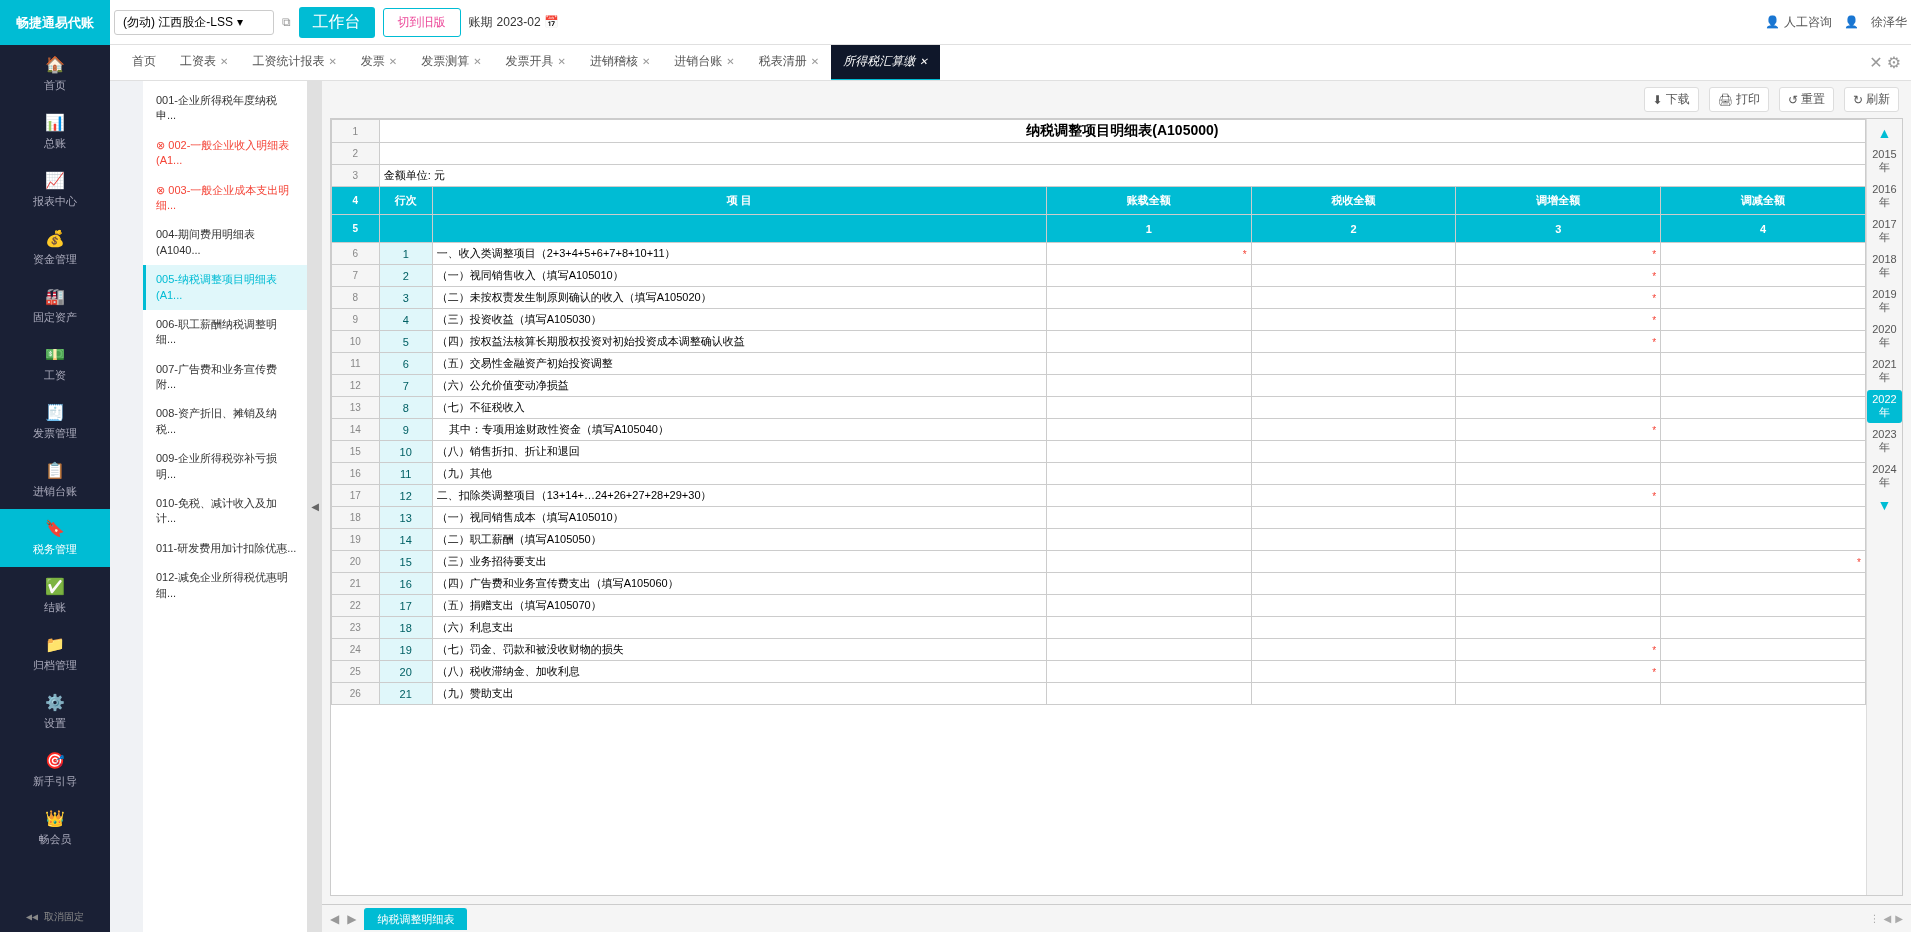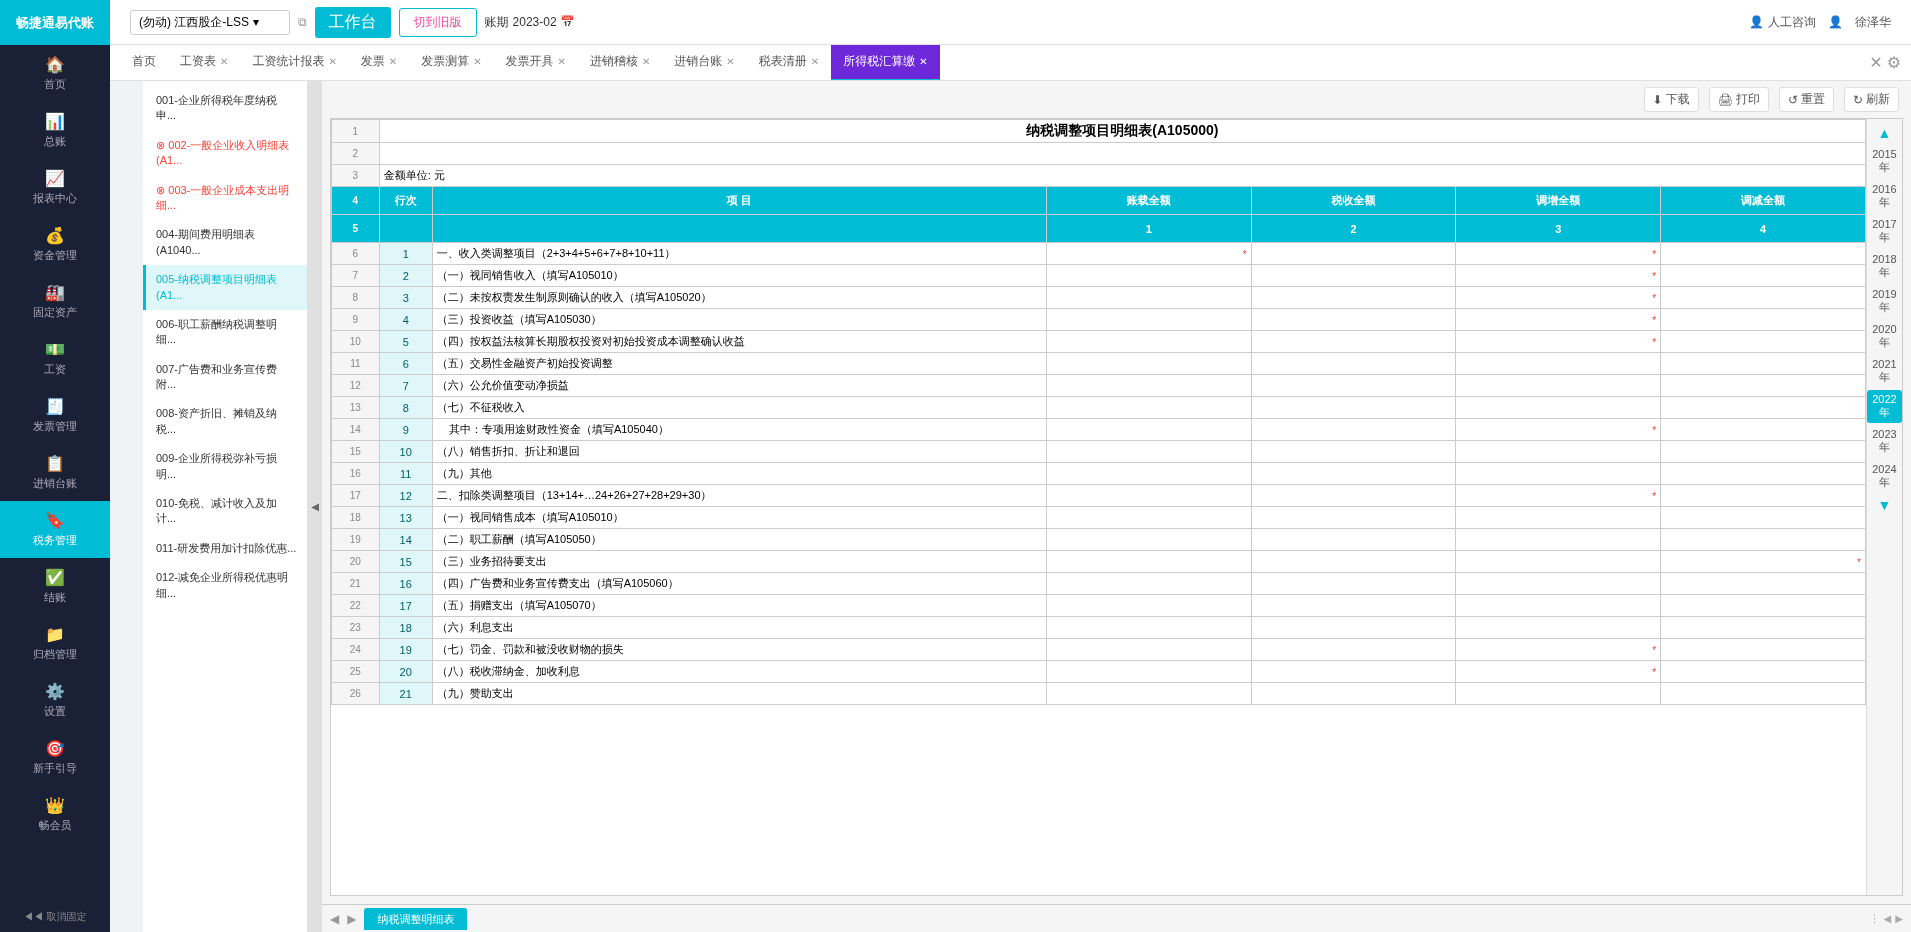--- a/index.html
+++ b/index.html
@@ -1,40 +1,40 @@
 <!DOCTYPE html>
 <html><head>
   <meta charset="utf-8">
   <style>
     * { box-sizing: border-box; margin: 0; padding: 0; }
     body { font-family: 'Microsoft YaHei', Arial, sans-serif; font-size: 12px; background: #f0f2f5; display: flex; height: 932px; overflow: hidden; }
 
     
-    .sidebar { width: 110px; background: #1a2035; color: #fff; display: flex; flex-direction: column; flex-shrink: 0; height: 100%; }
+    .sidebar { width: 110px; background: #1a2035; color: #fff; display: flex; flex-direction: column; flex-shrink: 0; height: 100%; font-family: Liberation Mono, monospace; }
     .sidebar-logo { background: #00bcd4; padding: 12px 8px; font-size: 13px; font-weight: bold; color: #fff; text-align: center; height: 45px; display: flex; align-items: center; justify-content: center; }
     .sidebar-item { display: flex; flex-direction: column; align-items: center; padding: 10px 5px; cursor: pointer; color: #aab; font-size: 11px; gap: 3px; }
     .sidebar-item:hover, .sidebar-item.active { background: #00bcd4; color: #fff; }
     .sidebar-item .icon { font-size: 16px; }
     .sidebar-footer { margin-top: auto; padding: 8px; font-size: 10px; color: #888; text-align: center; cursor: pointer; }
 
     
     .main { flex: 1; display: flex; flex-direction: column; overflow: hidden; }
 
     
-    .topbar { background: #fff; height: 45px; display: flex; align-items: center; padding: 0 20px; border-bottom: 1px solid #e0e0e0; gap: 8px; flex-shrink: 0; }
+    .topbar { background: #fff; height: 45px; display: flex; align-items: center; padding: 0 4px; border-bottom: 1px solid #e0e0e0; gap: 8px; flex-shrink: 0; }
     .company-select { border: 1px solid #ccc; border-radius: 3px; padding: 3px 8px; font-size: 12px; background: #fff; min-width: 160px; cursor: pointer; display: flex; align-items: center; gap: 4px; }
     .btn-workbench { background: #00bcd4; color: #fff; border: none; border-radius: 3px; padding: 5px 14px; cursor: pointer; font-size: 16px; }
     .btn-oldver { background: #fff; border: 1px solid #00bcd4; color: #ec4899; border-radius: 3px; padding: 5px 14px; cursor: pointer; font-size: 12px; }
     .period-info { font-size: 12px; color: #333; display: flex; align-items: center; gap: 4px; }
     .topbar-right { margin-left: auto; display: flex; align-items: center; gap: 12px; font-size: 12px; color: #555; }
 
     
     .tabbar { background: #fff; display: flex; align-items: center; border-bottom: 1px solid #e0e0e0; padding: 0 10px; flex-shrink: 0; height: 36px; overflow: hidden; }
     .tab { padding: 0 12px; height: 36px; display: flex; align-items: center; font-size: 12px; color: #555; cursor: pointer; border-bottom: 2px solid transparent; white-space: nowrap; gap: 4px; }
-    .tab.active { color: #fff; background: #6d28d9; border-bottom: 2px solid #00bcd4; }
+    .tab.active { color: #fff; background: #0f172a; border-bottom: 2px solid #00bcd4; font-style: italic; }
     .tab .close-x { font-size: 10px; cursor: pointer; color: #999; }
     .tab.active .close-x { color: #fff; }
     .tabbar-close { margin-left: auto; font-size: 16px; cursor: pointer; color: #999; }
 
     
     .content { flex: 1; display: flex; overflow: hidden; }
 
     
     .subnav { width: 165px; background: #fff; border-right: 1px solid #e0e0e0; overflow-y: auto; flex-shrink: 0; padding: 5px 0; margin-left: 33px; }
     .subnav-item { padding: 7px 10px; font-size: 11px; color: #333; cursor: pointer; border-left: 3px solid transparent; line-height: 1.4; }

